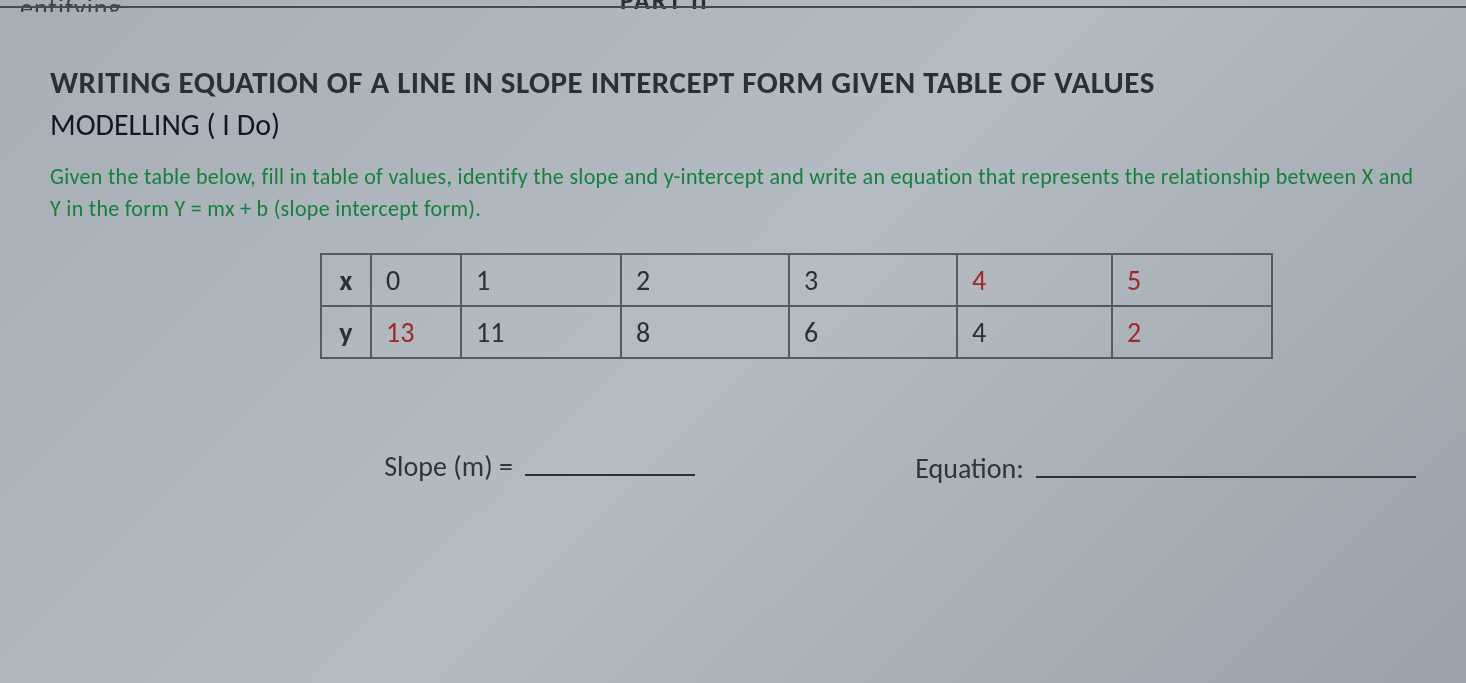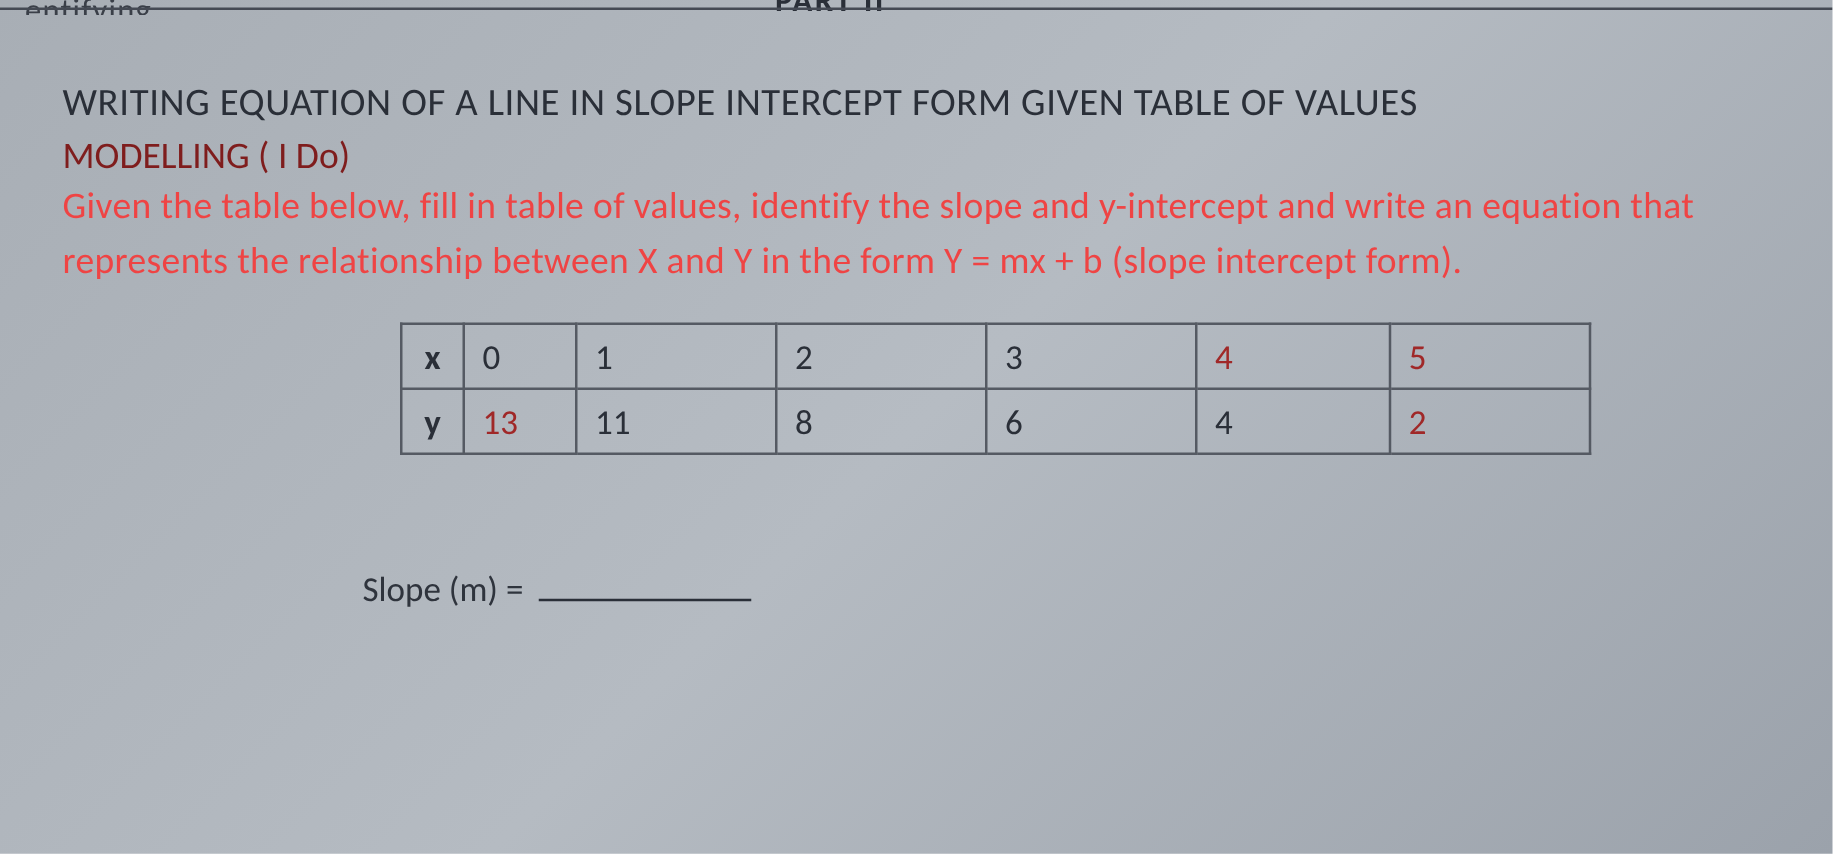--- a/index.html
+++ b/index.html
@@ -42,37 +42,38 @@
     hr.topline {
       position: absolute;
       top: 14px;
       left: 0;
       right: 0;
       border: none;
       border-top: 2px solid #454a54;
     }
     .heading1 {
       font-size: 31px;
-      font-weight: 400;
+      font-weight: 700;
       margin-top: 50px;
       letter-spacing: 0.5px;
       line-height: 1.3;
       color: #2a2f38;
     }
     .heading2 {
       font-size: 30px;
       font-weight: 400;
       margin-top: 4px;
-      color: #7f1d1d;
+      color: #0f172a;
     }
     .instructions {
-      font-size: 30px;
+      font-size: 22px;
       font-weight: 400;
+      margin-top: 18px;
       line-height: 1.45;
-      color: #ef4444;
+      color: #15803d;
       letter-spacing: 0.3px;
     }
     .table-wrap {
       margin-top: 28px;
       margin-left: 270px;
     }
     table {
       border-collapse: collapse;
     }
     td {
@@ -98,20 +99,21 @@
     td.c4 { width: 155px; }
     td.c5 { width: 160px; }
     .red { color: #a02828; }
     .answers {
       margin-top: 90px;
       margin-left: 240px;
       font-size: 28px;
       color: #2f343d;
       display: flex;
       gap: 220px;
+      justify-content: flex-end;
     }
     .answers .col-left {
       display: flex;
       flex-direction: column;
       gap: 12px;
     }
     .blank-line {
       display: inline-block;
       border-bottom: 2px solid #2a2f38;
       width: 170px;
@@ -167,14 +169,18 @@
       </table>
   </div>
 
   <div class="answers">
     <div class="col-left">
       <div>
         <span>Slope (m) =</span>
         <span class="blank-line"></span>
       </div>
     </div>
+    <div class="eq-row">
+      <span>Equation:</span>
+      <span class="blank-line long"></span>
+    </div>
   </div>
 </div>
 
 </body></html>

